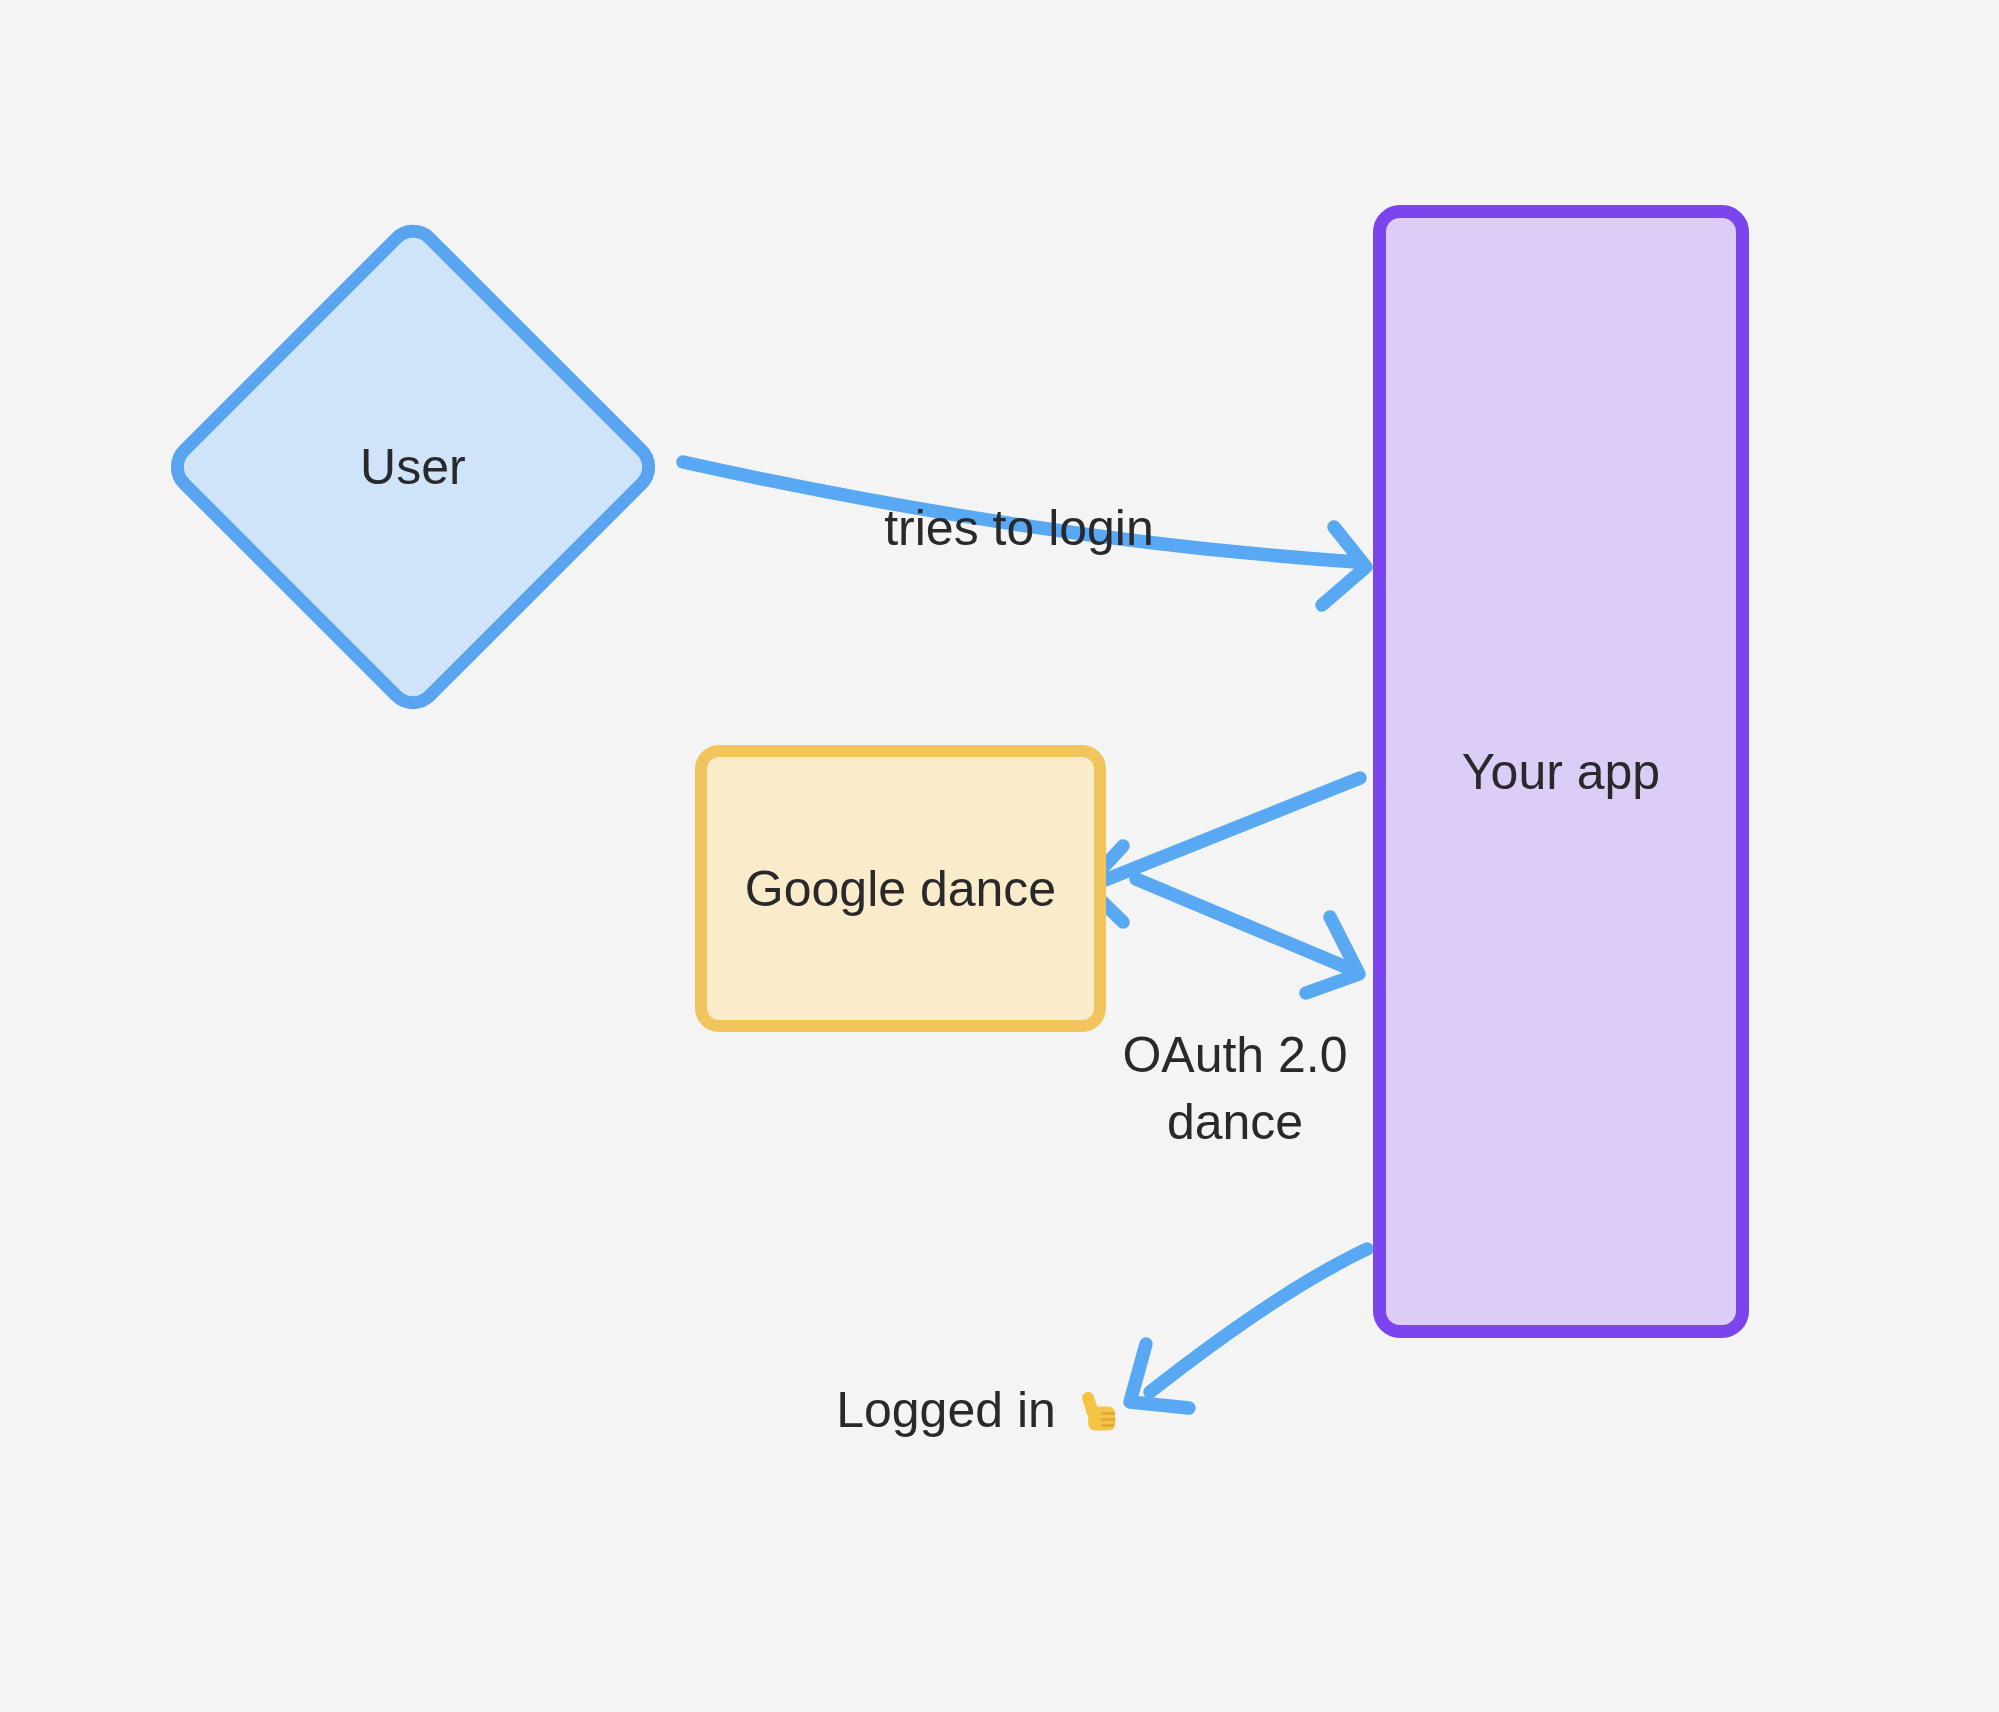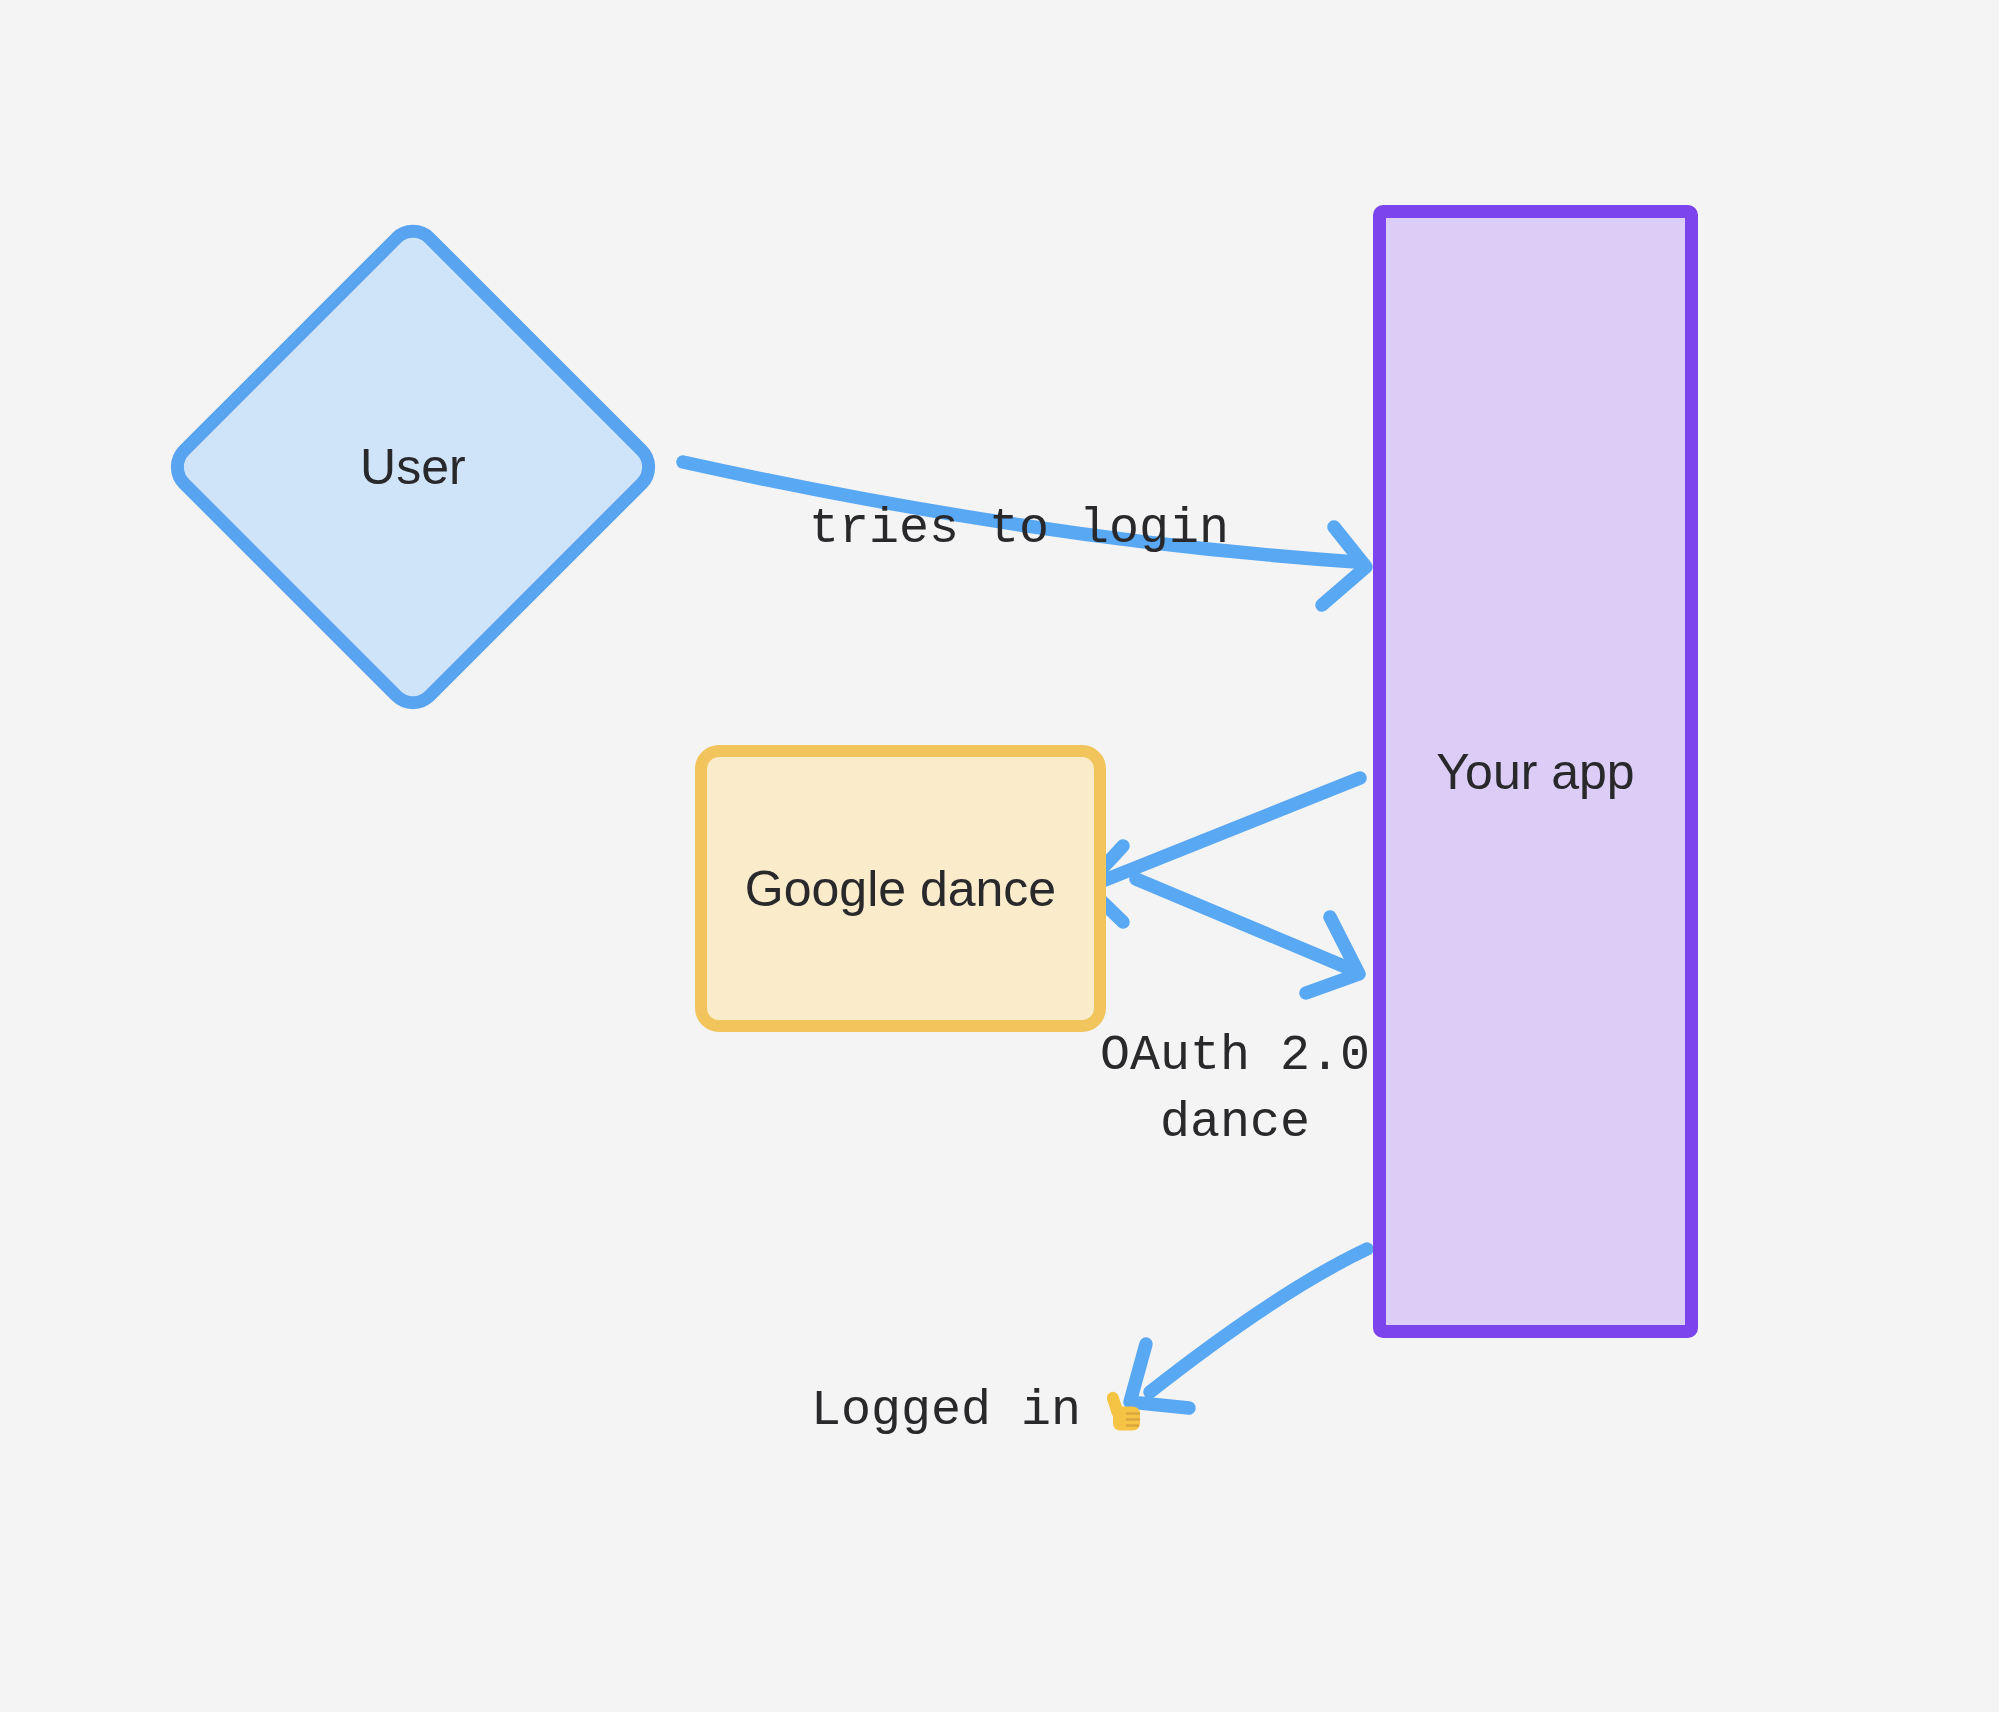--- a/index.html
+++ b/index.html
@@ -51,44 +51,43 @@
     border: 13px solid #58a4f0;
     border-radius: 30px;
     transform: rotate(45deg);
   }
   .diamond .node-label {
     transform: rotate(-45deg);
   }
   .app-rect {
     left: 1373px;
     top: 205px;
-    width: 325px;
+    width: 376px;
     height: 1133px;
     background: #dccdf7;
     border: 13px solid #7c44ec;
-    border-radius: 10px;
+    border-radius: 27px;
   }
   .google-rect {
     left: 657px;
     top: 745px;
     width: 411px;
     height: 287px;
     background: #faeccb;
     border: 12px solid #f2c45c;
     border-radius: 24px;
     margin-left: 38px;
   }
   .float-label {
     position: absolute;
     font-size: 50px;
     line-height: 67px;
     transform: translate(-50%, -50%);
     text-align: center;
     white-space: pre-line;
-    font-family: Liberation Mono, monospace;
   }
   .label-tries {
     left: 1019px;
     top: 528px;
   }
   .label-oauth {
     left: 1235px;
     top: 1089px;
   }
   .label-logged {

